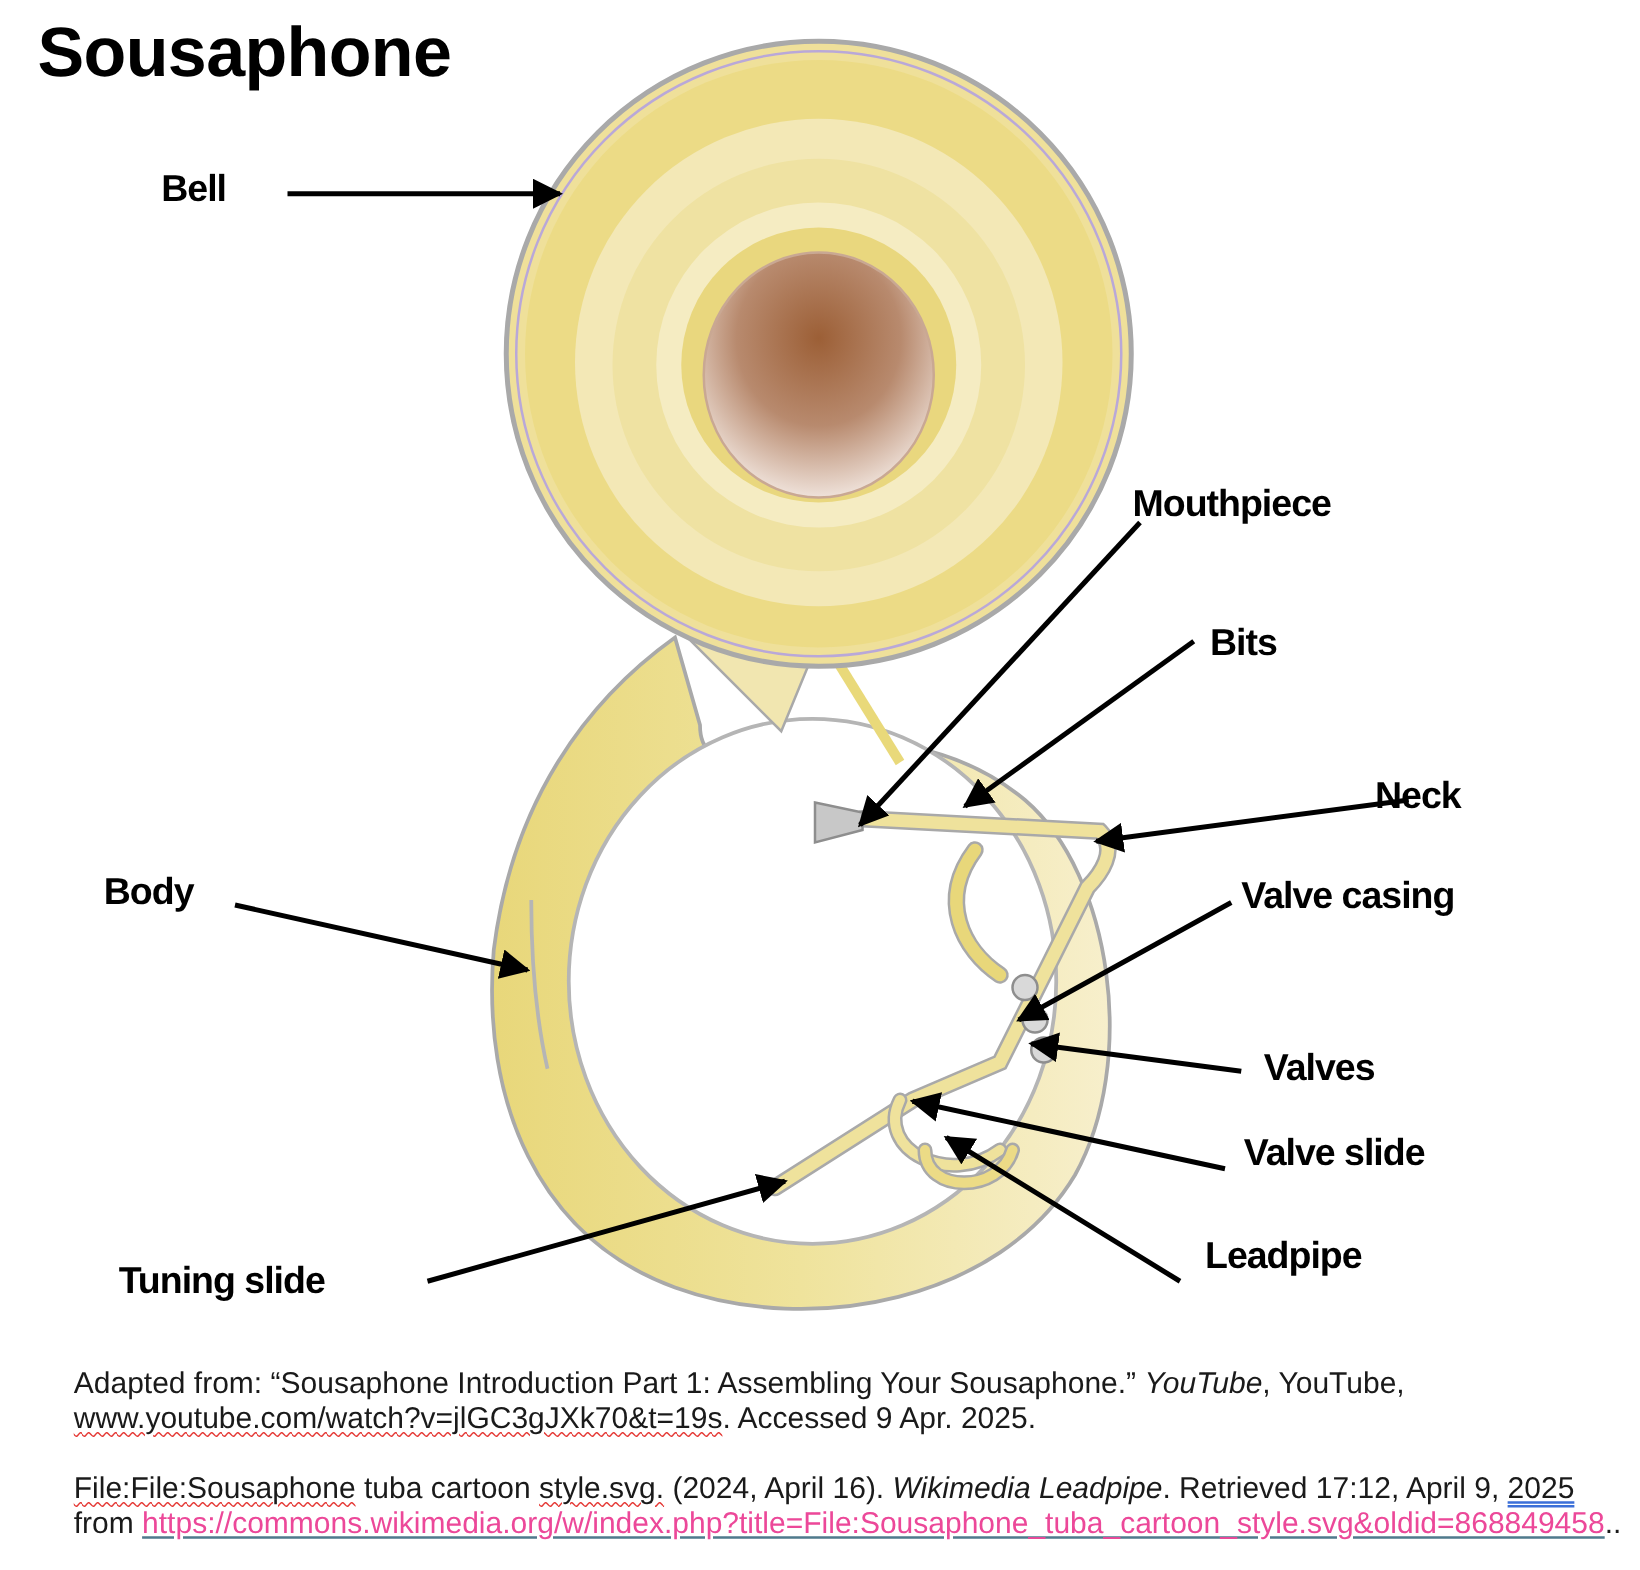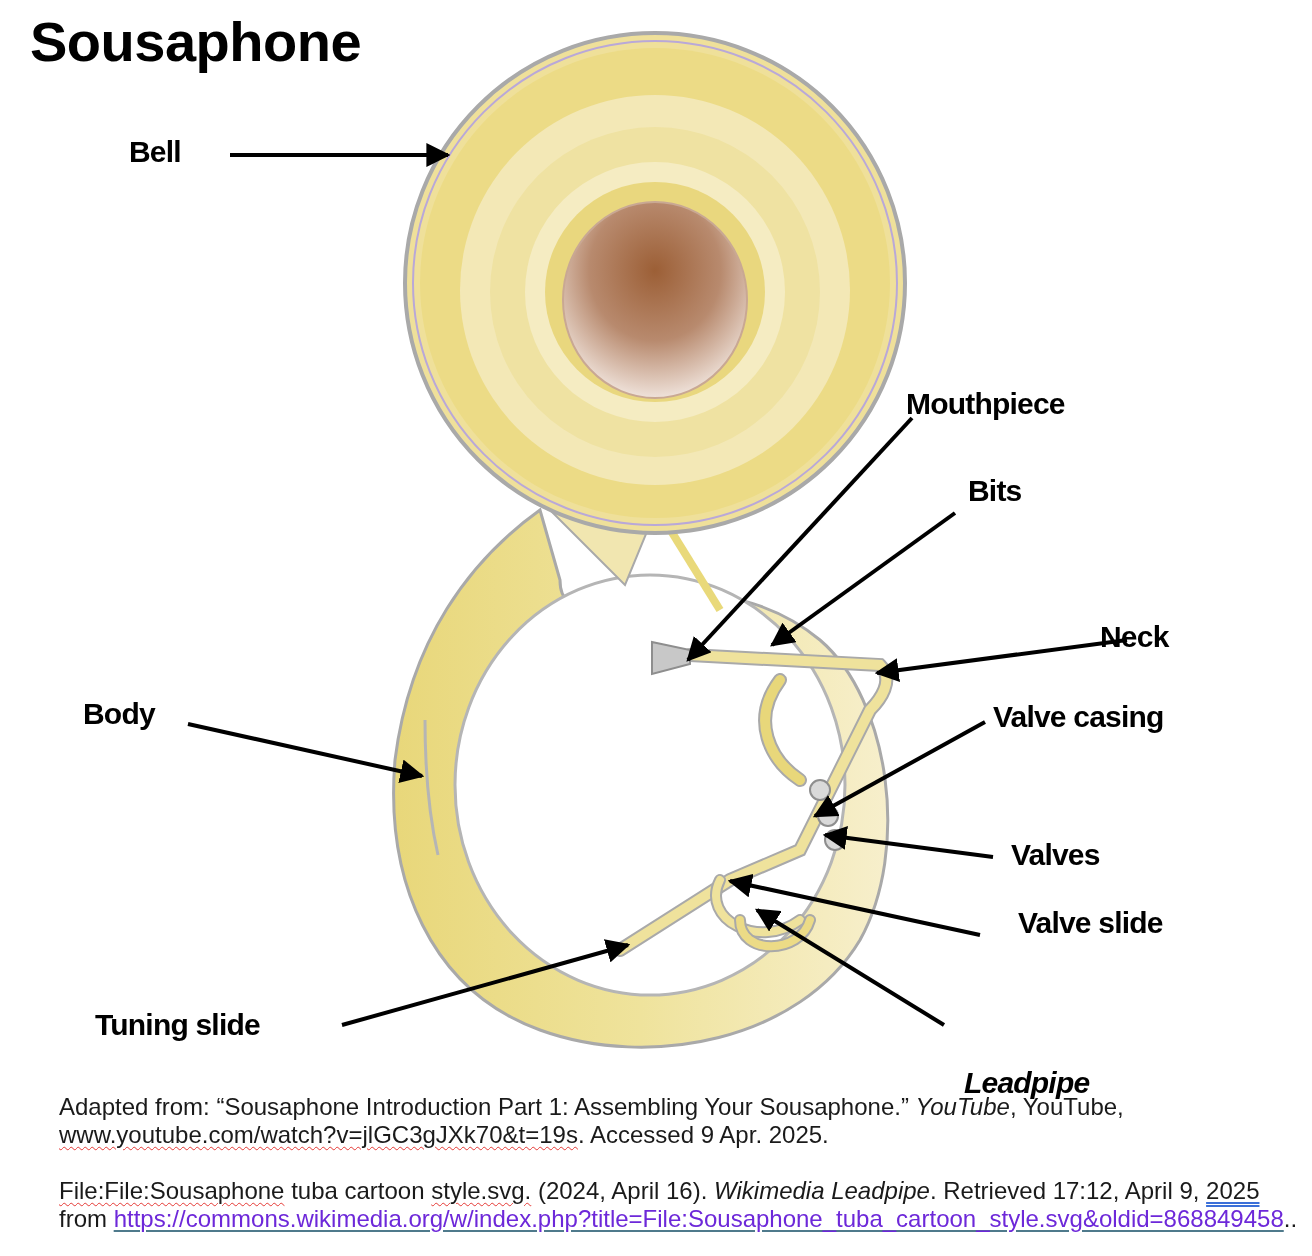--- a/index.html
+++ b/index.html
@@ -4,21 +4,21 @@
   <style>
     html, body { margin: 0; padding: 0; background: #ffffff; }
     body { width: 1312px; height: 1256px; position: relative; overflow: hidden; font-family: "Liberation Sans", sans-serif; color: #000; }
     .title { position: absolute; left: 30px; top: 14px; font-size: 56px; font-weight: bold; letter-spacing: -0.5px; line-height: 1; }
     .label { position: absolute; font-size: 30px; font-weight: bold; letter-spacing: -0.8px; line-height: 1; white-space: nowrap; }
     svg.diagram { position: absolute; left: 0; top: 0; }
     .refs { position: absolute; left: 59px; top: 1093px; width: 1240px; font-size: 24px; line-height: 28px; color: #1a1a1a; }
     .refs p { margin: 0; }
     .refs p + p { margin-top: 28px; }
     .sp { text-decoration: underline wavy #e53935; text-decoration-thickness: 1px; text-underline-offset: 3px; }
-    .link { color: #6d28d9; text-decoration: underline; text-decoration-color: #4f7a8c; text-underline-offset: 3px; }
+    .link { color: #ec4899; text-decoration: underline; text-decoration-color: #4f7a8c; text-underline-offset: 3px; }
     .dbl { text-decoration: underline double #3b6fd8; text-underline-offset: 3px; }
   </style>
 </head>
 <body>
 
 <div class="title">Sousaphone</div>
 
 <svg class="diagram" width="1312" height="1256" viewBox="0 0 1312 1256" xmlns="http://www.w3.org/2000/svg">
   <defs>
     <radialGradient id="boreGrad" cx="50%" cy="35%" r="65%">
@@ -85,28 +85,28 @@
     <line x1="985" y1="722" x2="815" y2="816" marker-end="url(#arr)"></line>
     <line x1="993" y1="857" x2="825" y2="835" marker-end="url(#arr)"></line>
     <line x1="980" y1="935" x2="730" y2="881" marker-end="url(#arr)"></line>
     <line x1="944" y1="1025" x2="757" y2="910" marker-end="url(#arr)"></line>
     <line x1="342" y1="1025" x2="628" y2="945" marker-end="url(#arr)"></line>
   </g>
 </svg>
 
 <div class="label" style="left:129px;top:137px;">Bell</div>
 <div class="label" style="left:906px;top:389px;">Mouthpiece</div>
-<div class="label" style="left:968px;top:476px;">Bits</div>
+<div class="label" style="left:968px;top:500px;">Bits</div>
 <div class="label" style="left:1100px;top:622px;">Neck</div>
 <div class="label" style="left:83px;top:699px;">Body</div>
 <div class="label" style="left:993px;top:702px;">Valve casing</div>
 <div class="label" style="left:1011px;top:840px;">Valves</div>
-<div class="label" style="left:995px;top:908px;margin-left:23px;">Valve slide</div>
+<div class="label" style="left:995px;top:908px;">Valve slide</div>
 <div class="label" style="left:95px;top:1010px;">Tuning slide</div>
-<div class="label" style="left:964px;top:1068px;font-style:italic;">Leadpipe</div>
+<div class="label" style="left:964px;top:990px;">Leadpipe</div>
 
 <div class="refs">
   <p>
     <span>Adapted from: “Sousaphone Introduction Part 1: Assembling Your Sousaphone.” </span><i>YouTube</i><span>, YouTube, </span><br>
     <span class="sp">www.youtube.com/watch?v=jlGC3gJXk70&amp;t=19s</span><span>. Accessed 9 Apr. 2025.</span>
   </p>
   <p>
     <span class="sp">File:File:Sousaphone</span><span> tuba cartoon </span><span class="sp">style.svg.</span><span> (2024, April 16). </span><i>Wikimedia Leadpipe</i><span>. Retrieved 17:12, April 9, </span><span class="dbl">2025</span><br>
     <span>from </span><a class="link">https://commons.wikimedia.org/w/index.php?title=File:Sousaphone_tuba_cartoon_style.svg&amp;oldid=868849458</a><span>..</span>
   </p>

